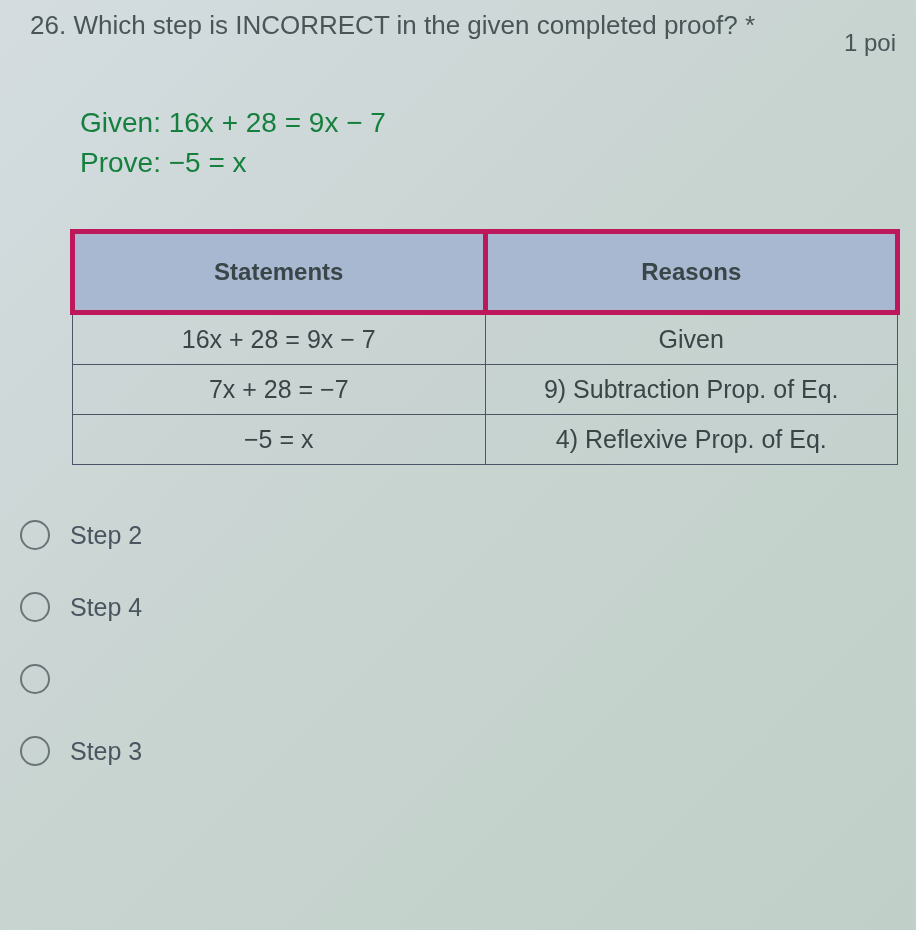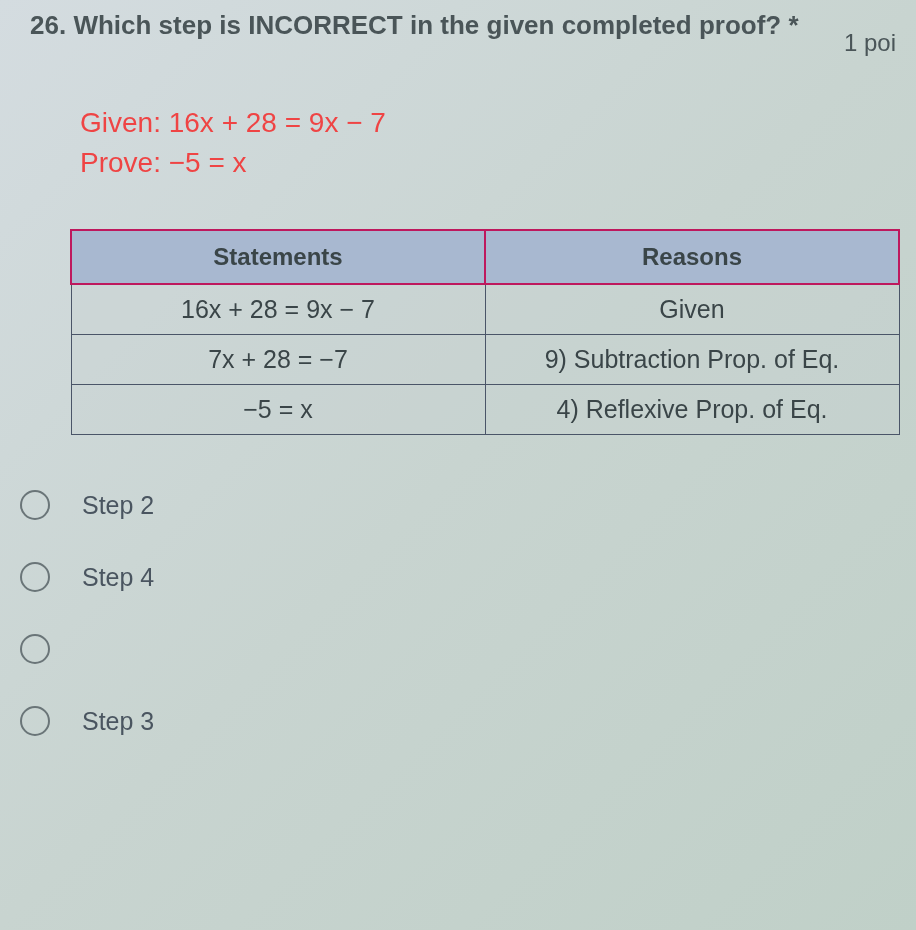--- a/index.html
+++ b/index.html
@@ -17,49 +17,49 @@
       overflow: hidden;
     }
     .header {
       display: flex;
       justify-content: space-between;
       align-items: flex-start;
       padding: 10px 20px 0 30px;
     }
     .question-title {
       font-size: 26px;
-      font-weight: bold;
+      font-weight: normal;
       color: #4a5558;
     }
     .points {
       font-size: 24px;
       color: #4a5558;
       white-space: nowrap;
       margin-top: 19px;
     }
     .content {
       padding: 50px 70px 0 80px;
     }
     .given-prove {
       font-size: 28px;
-      color: #ef4444;
+      color: #15803d;
       margin-bottom: 8px;
     }
     .table-wrapper {
       margin-top: 50px;
       margin-left: -10px;
     }
     table {
       border-collapse: collapse;
       width: 830px;
     }
     th {
       background: #a8b8d0;
-      border: 2px solid #be185d;
-      padding: 12px;
+      border: 5px solid #be185d;
+      padding: 24px;
       font-size: 24px;
       font-weight: bold;
       color: #3a4548;
       text-align: center;
     }
     td {
       border: 1px solid #4a5568;
       padding: 10px 14px;
       font-size: 25px;
       color: #3a4548;
@@ -75,21 +75,20 @@
     }
     .options {
       margin-top: 55px;
       padding-left: 20px;
     }
     .option {
       display: flex;
       align-items: center;
       margin-bottom: 42px;
       cursor: pointer;
-      gap: 12px;
     }
     .radio {
       width: 30px;
       height: 30px;
       border: 2px solid #6a7578;
       border-radius: 50%;
       margin-right: 20px;
       background: transparent;
       flex-shrink: 0;
     }

